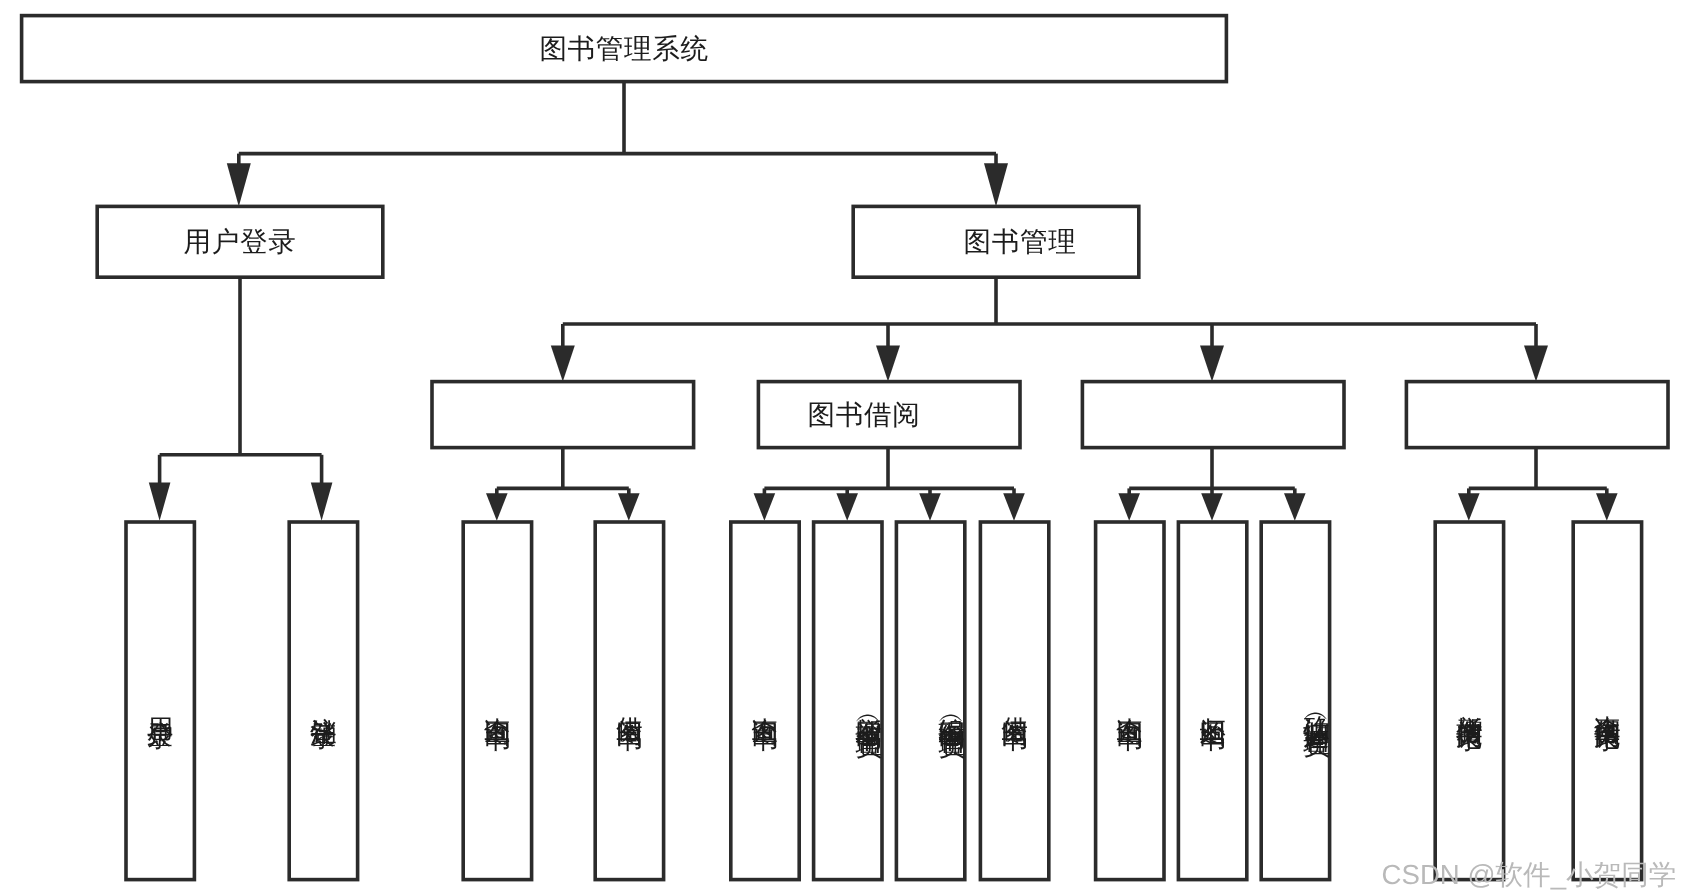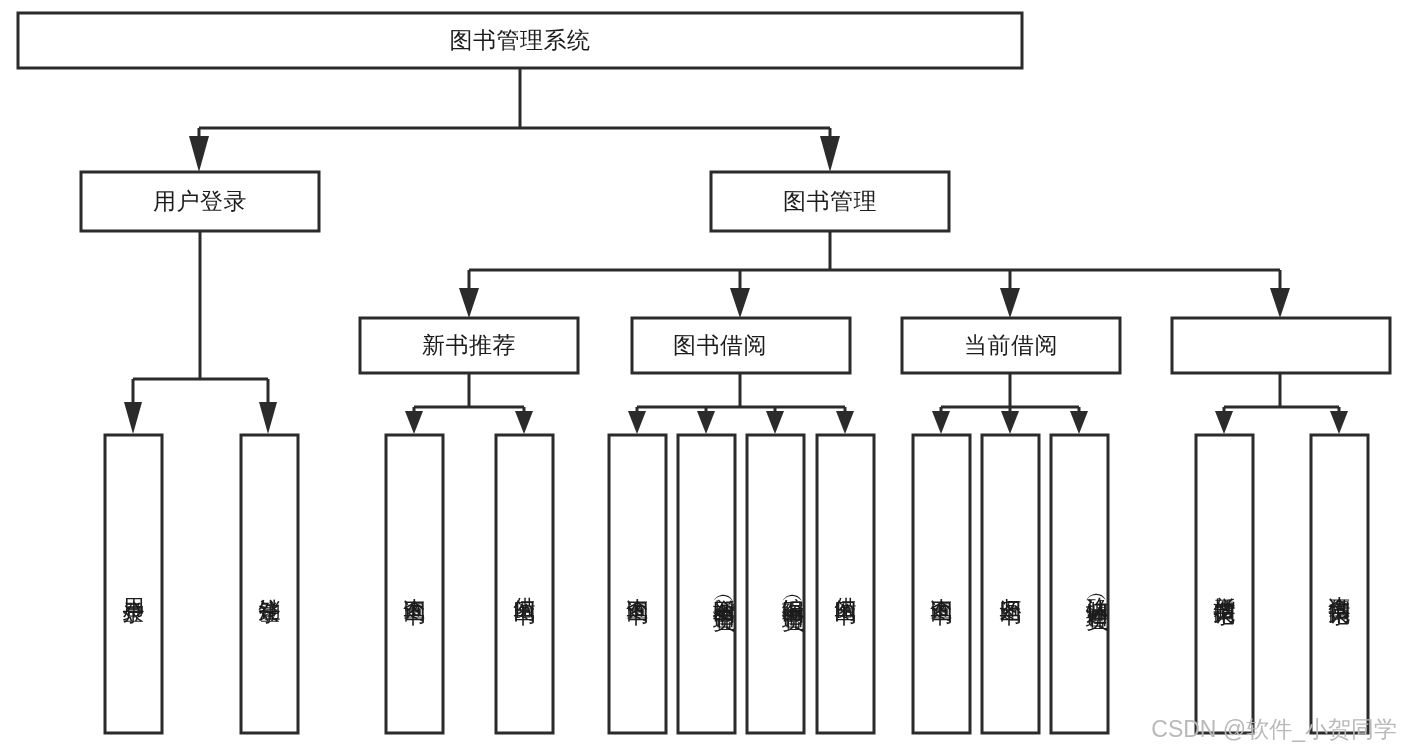--- a/index.html
+++ b/index.html
@@ -164,25 +164,23 @@
     <polygon class="arrow-head" points="1215,411 1233,411 1224,434"></polygon>
     <polygon class="arrow-head" points="1330,411 1348,411 1339,434"></polygon>
     <rect class="node-box" x="1196" y="435" width="57" height="298"></rect>
     <rect class="node-box" x="1311" y="435" width="57" height="298"></rect>
 
   </svg>
 
   <div class="node-label horizontal" style="left:18px; top:13px; width:1004px; height:55px;">图书管理系统</div>
 
   <div class="node-label horizontal" style="left:81px; top:172px; width:238px; height:59px;">用户登录</div>
-  <div class="node-label horizontal" style="left:711px; top:172px; width:238px; height:59px;">图书管理</div>
-
-  <div class="node-label horizontal" style="left:360px; top:318px; width:218px; height:55px;">新书推荐</div>
+  <div class="node-label horizontal" style="left:711px; top:172px; width:238px; height:59px;padding-left:20px;">图书管理</div>
+
   <div class="node-label horizontal" style="left:632px; top:318px; width:176px; height:55px;">图书借阅</div>
-  <div class="node-label horizontal" style="left:902px; top:318px; width:218px; height:55px;">当前借阅</div>
 
   <div class="node-label vertical" style="left:105px; top:435px; width:57px; height:298px;">用户登录</div>
   <div class="node-label vertical" style="left:241px; top:435px; width:57px; height:298px;">注销登录</div>
 
   <div class="node-label vertical" style="left:386px; top:435px; width:57px; height:298px;">查询图书</div>
   <div class="node-label vertical" style="left:496px; top:435px; width:57px; height:298px;">借阅图书</div>
 
   <div class="node-label vertical" style="left:609px; top:435px; width:57px; height:298px;">查询图书</div>
   <div class="node-label vertical" style="left:678px; top:435px; width:57px; height:298px; align-items:flex-start; padding-top:10px; box-sizing:border-box;">新增图书（管理员）</div>
   <div class="node-label vertical" style="left:747px; top:435px; width:57px; height:298px; align-items:flex-start; padding-top:10px; box-sizing:border-box;">编辑图书（管理员）</div>

